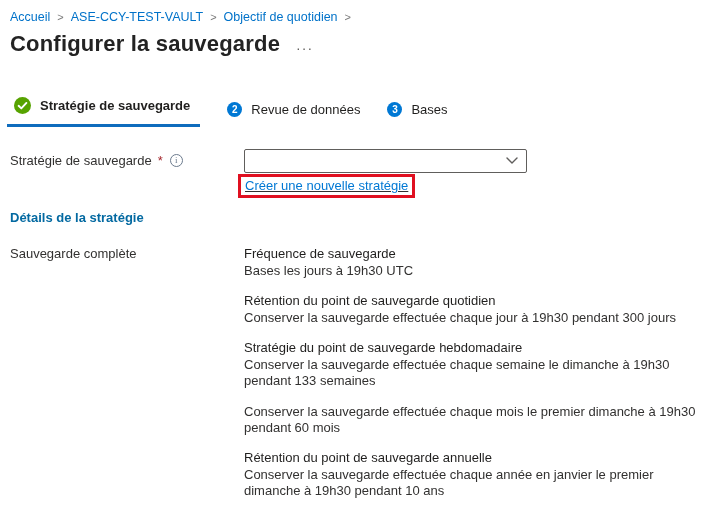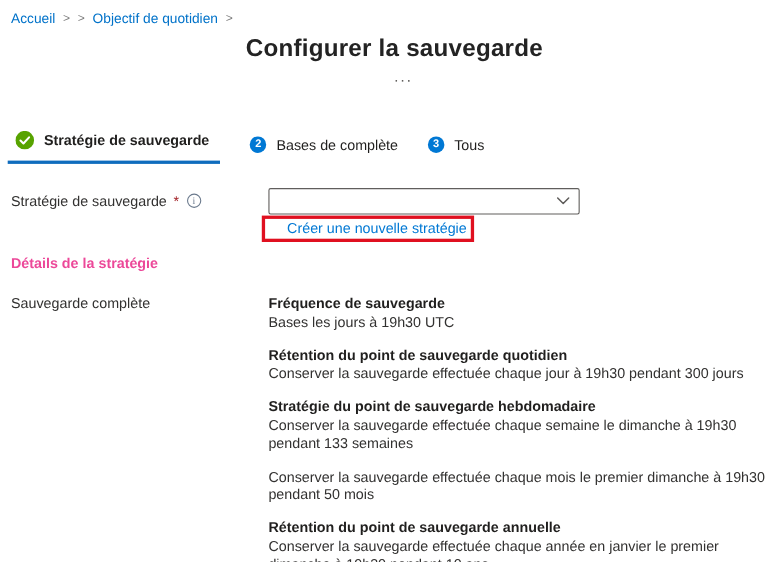--- a/index.html
+++ b/index.html
@@ -10,21 +10,21 @@
     font-size: 13px; color: #323130; overflow: hidden;
   }
   .page { position: relative; width: 707px; height: 511px; }
 
   
   .breadcrumb { padding: 10px 0 0 10px; font-size: 12.5px; display: flex; align-items: center; gap: 7px; }
   .crumb-link { color: #0072c9; text-decoration: none; cursor: pointer; }
   .crumb-sep { color: #7a7a7a; font-size: 11px; }
 
   
-  .title-row { margin: 7px 0 0 10px; display: flex; align-items: center; flex-direction: column; }
+  .title-row { margin: 7px 0 0 10px; display: flex; align-items: center; }
   .page-title { font-size: 22px; font-weight: bold; color: #232323; letter-spacing: 0.2px; }
   .more-btn { margin-left: 16px; color: #605e5c; font-size: 14px; letter-spacing: 1px; cursor: pointer; line-height: 1; padding-top: 8px; }
 
   
   .steps { margin: 40px 0 0 7px; display: flex; align-items: flex-end; gap: 27px; }
   .step { display: flex; align-items: center; gap: 9px; padding-bottom: 10px; cursor: pointer; }
   .step--active { padding-left: 7px; padding-right: 10px; border-bottom: 3px solid #0f6cbd; font-weight: bold; }
   .step-label { color: #201f1e; }
   .step--active .step-label { font-weight: bold; }
   .num-circle {
@@ -50,65 +50,66 @@
   .dropdown {
     width: 283px; height: 24px; border: 1px solid #605e5c; border-radius: 2px;
     background: #fff; display: flex; align-items: center; justify-content: space-between;
     padding: 0 8px; cursor: pointer;
   }
   .dropdown-value { color: #323130; }
   .chevron-down { flex: 0 0 auto; margin-left: auto; }
 
   .highlight-box {
     margin-top: 1px; margin-left: -6px; display: inline-block; align-self: flex-start;
-    border: 3px solid #e01020; padding: 1px 4px 2px 20px;
+    border: 3px solid #e01020; padding: 1px 4px 2px 4px; text-decoration: underline;
   }
   .create-link { color: #0078d4; text-decoration: none; cursor: pointer; font-size: 13px; }
 
   
-  .details-heading { margin: 12px 0 0 10px; font-size: 13px; font-weight: bold; color: #ec4899; }
+  .details-heading { margin: 12px 0 0 10px; font-size: 13px; font-weight: bold; color: #0369a1; }
   .details-row { margin-top: 21px; padding-left: 10px; display: flex; align-items: flex-start; }
   .details-row .label-cell { padding-top: 0; }
   .sections { width: 452px; display: flex; flex-direction: column; gap: 14px; }
-  .section-title { font-weight: bold; color: #201f1e; line-height: 16px; }
+  .section-title { font-weight: normal; color: #201f1e; line-height: 16px; }
   .section-body { color: #323130; line-height: 16px; margin-top: 1px; }
 </style>
 </head>
 <body>
 
 <div class="page">
 
   <nav class="breadcrumb">
     <a class="crumb-link">Accueil</a>
     <span class="crumb-sep">&gt;</span>
+    <a class="crumb-link">ASE-CCY-TEST-VAULT</a>
     <span class="crumb-sep">&gt;</span>
     <a class="crumb-link">Objectif de quotidien</a>
     <span class="crumb-sep">&gt;</span>
   </nav>
 
   <div class="title-row">
     <h1 class="page-title">Configurer la sauvegarde</h1>
     <span class="more-btn">···</span>
   </div>
 
   <div class="steps">
     <div class="step step--active">
       <svg class="check-circle" viewBox="0 0 17 17" aria-hidden="true">
         <circle cx="8.5" cy="8.5" r="8.5" fill="#57a300"></circle>
         <path d="M4.6 8.8 L7.3 11.4 L12.4 5.9" fill="none" stroke="#ffffff" stroke-width="1.9" stroke-linecap="round" stroke-linejoin="round"></path>
       </svg>
       <span class="step-label">Stratégie de sauvegarde</span>
     </div>
     <div class="step">
       <span class="num-circle">2</span>
-      <span class="step-label">Bases de complète</span>
+      <span class="step-label">Revue de données</span>
     </div>
     <div class="step">
       <span class="num-circle">3</span>
-      <span class="step-label">Tous</span>
+      <span class="step-label">Bases</span>
     </div>
   </div>
 
   <div class="form-row">
     <div class="label-cell">
       <span class="field-label">Stratégie de sauvegarde</span>
       <span class="req-star">*</span>
       <span class="info-icon"></span>
     </div>
     <div class="control-cell">
@@ -137,21 +138,21 @@
       </div>
       <div class="section">
         <div class="section-title">Rétention du point de sauvegarde quotidien</div>
         <div class="section-body">Conserver la sauvegarde effectuée chaque jour à 19h30 pendant 300 jours</div>
       </div>
       <div class="section">
         <div class="section-title">Stratégie du point de sauvegarde hebdomadaire</div>
         <div class="section-body">Conserver la sauvegarde effectuée chaque semaine le dimanche à 19h30 pendant 133 semaines</div>
       </div>
       <div class="section">
-        <div class="section-body">Conserver la sauvegarde effectuée chaque mois le premier dimanche à 19h30 pendant 50 mois</div>
+        <div class="section-body">Conserver la sauvegarde effectuée chaque mois le premier dimanche à 19h30 pendant 60 mois</div>
       </div>
       <div class="section">
         <div class="section-title">Rétention du point de sauvegarde annuelle</div>
         <div class="section-body">Conserver la sauvegarde effectuée chaque année en janvier le premier dimanche à 19h30 pendant 10 ans</div>
       </div>
     </div>
   </div>
 
 </div>
 

